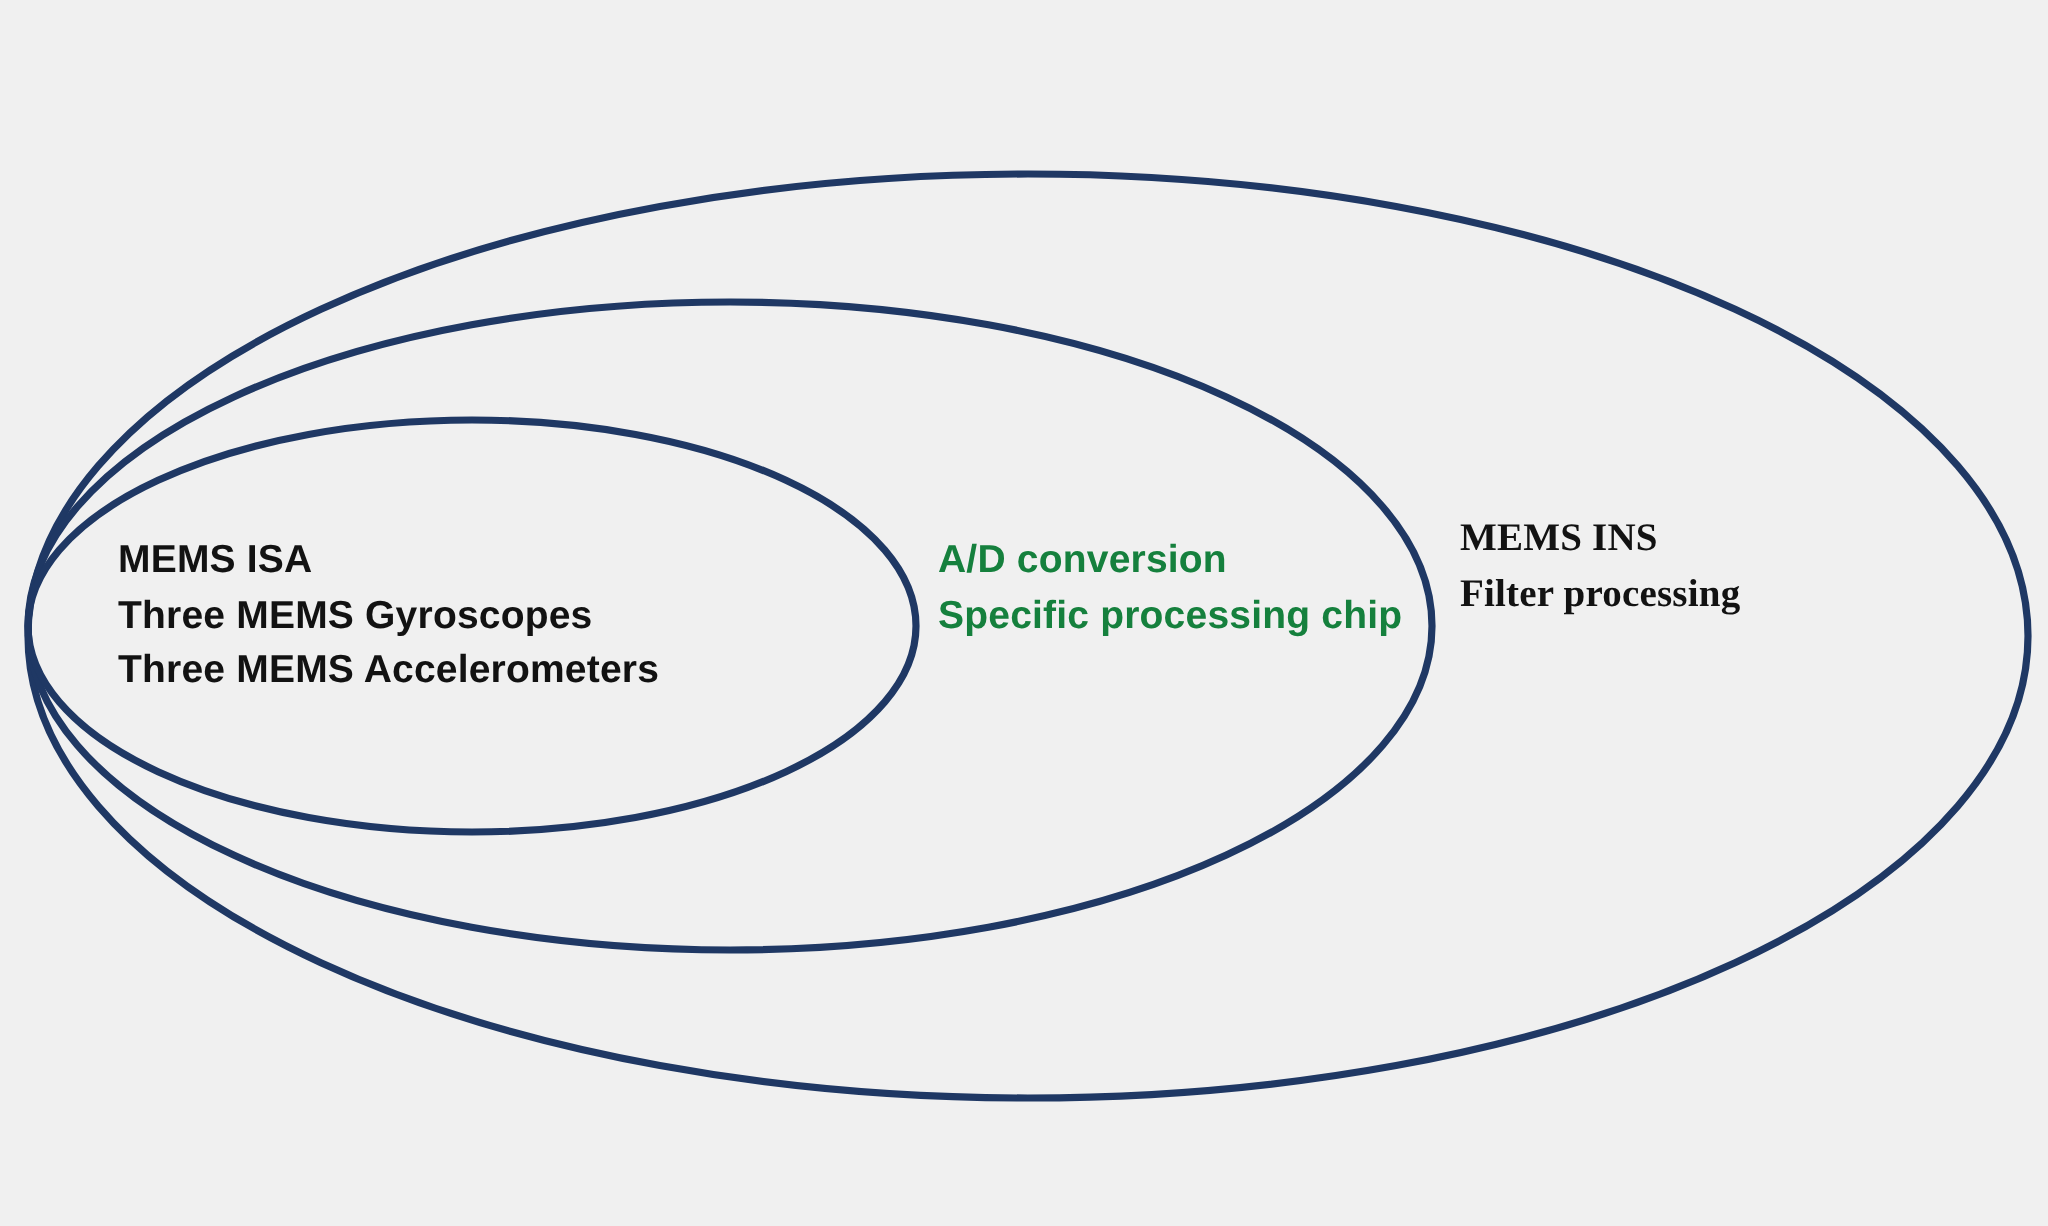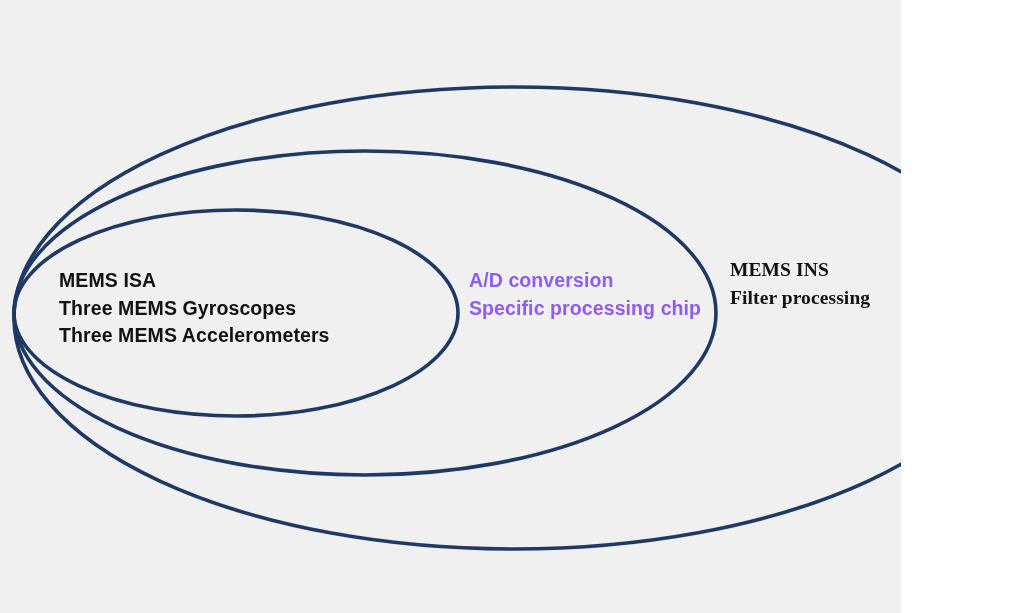--- a/index.html
+++ b/index.html
@@ -4,21 +4,21 @@
 <style>
   html, body {
     margin: 0;
     padding: 0;
   }
   body {
     font-family: "Liberation Sans", "DejaVu Sans", sans-serif;
   }
   .canvas {
     position: relative;
-    width: 901px;
+    width: 1024px;
     height: 613px;
     overflow: hidden;
   }
   .canvas svg {
     position: absolute;
     left: 0;
     top: 0;
     display: block;
   }
   .label-block {
@@ -43,21 +43,21 @@
     <ellipse cx="365" cy="313" rx="351" ry="162" fill="none" stroke-width="3.6" stroke="#1f3864"></ellipse>
     <ellipse cx="236" cy="313" rx="222" ry="103" fill="none" stroke-width="3.6" stroke="#1f3864"></ellipse>
   </svg>
 
   <div class="label-block" style="left: 59px; top: 267px; color: rgb(18, 18, 18);">
     <span class="label-line">MEMS ISA</span>
     <span class="label-line">Three MEMS Gyroscopes</span>
     <span class="label-line">Three MEMS Accelerometers</span>
   </div>
 
-  <div class="label-block" style="left: 469px; top: 267px; color: #8b5cf6;">
+  <div class="label-block" style="left: 469px; top: 267px; color: #15803d;">
     <span class="label-line">A/D conversion</span>
     <span class="label-line">Specific processing chip</span>
   </div>
 
   <div class="label-block" style="left: 730px; top: 256px; color: rgb(18, 18, 18); font-family: Liberation Serif, serif;">
     <span class="label-line">MEMS INS</span>
     <span class="label-line">Filter processing</span>
   </div>
 
 </div>

